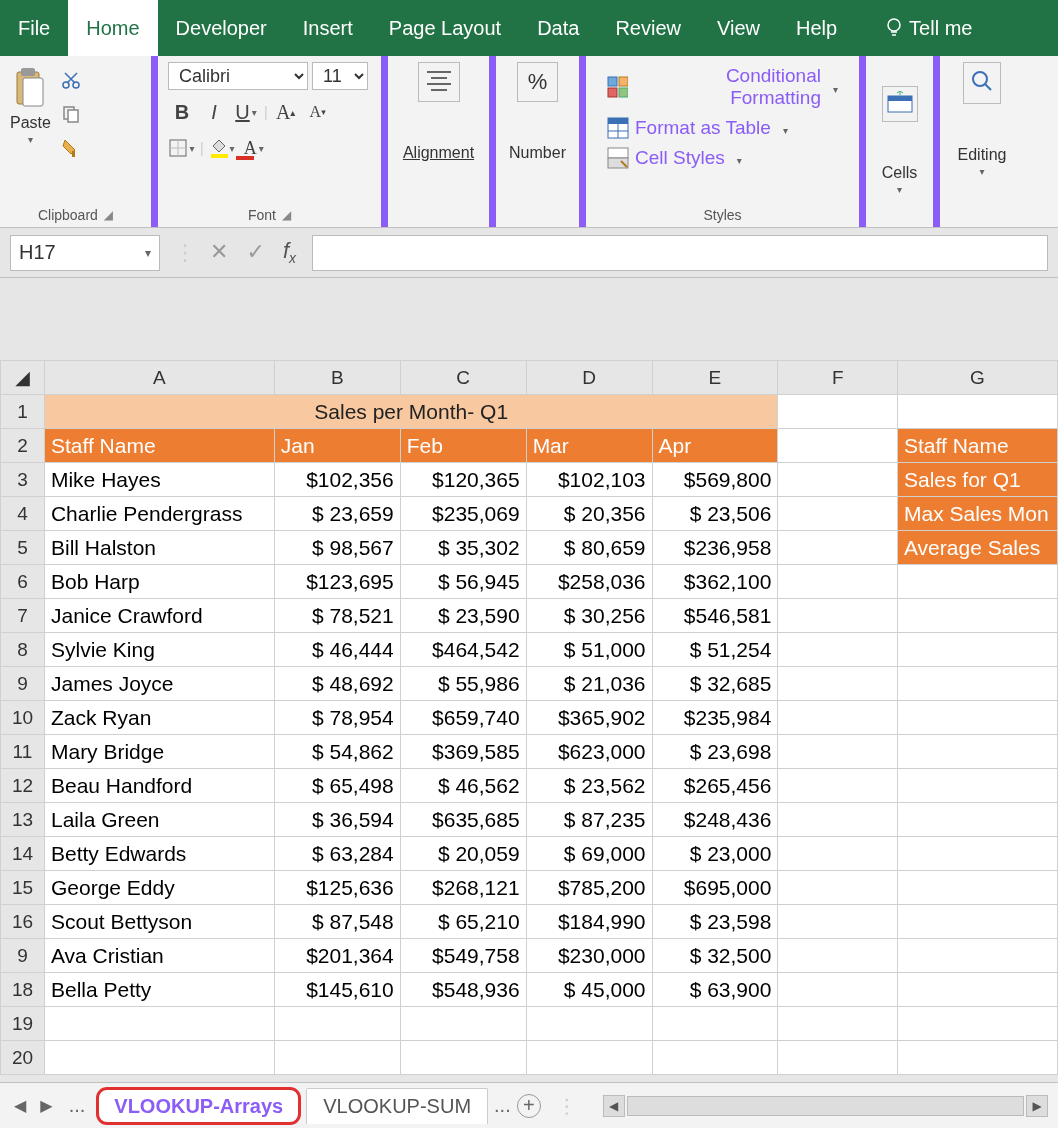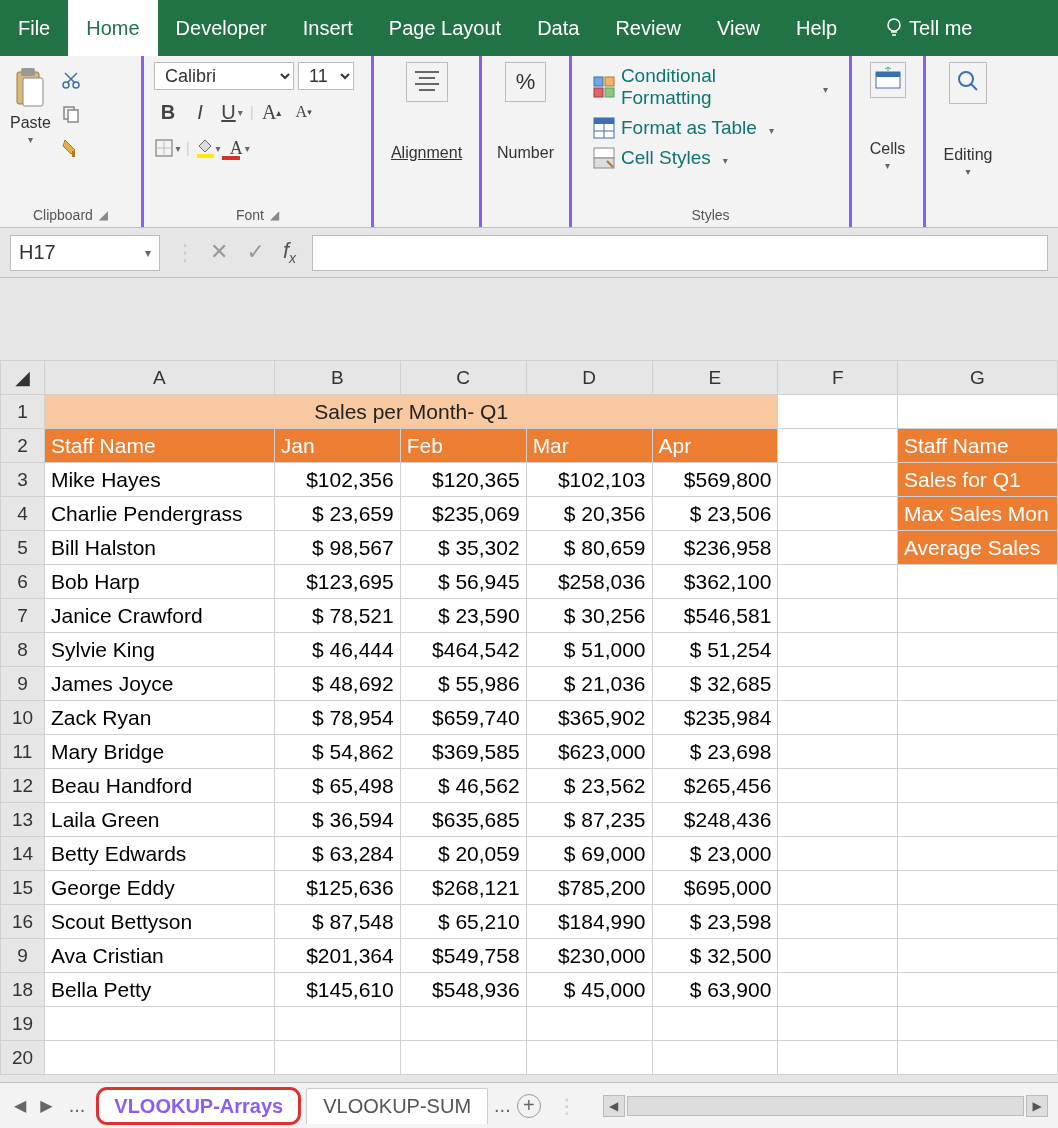--- a/index.html
+++ b/index.html
@@ -7,33 +7,33 @@
 
   
   .topbar { background: #217346; height: 56px; display: flex; align-items: stretch; color: #fff; }
   .tab-btn { padding: 0 18px; display: flex; align-items: center; font-size: 20px; cursor: pointer; }
   .tab-btn.active { background: #fff; color: #217346; }
   .tellme { display: flex; align-items: center; margin-left: 12px; }
   .tellme svg { margin-right: 6px; }
 
   
   .ribbon { background: #f3f3f3; height: 172px; border-bottom: 1px solid #c0c0c0; display: flex; }
-  .group { border-right: 3px solid #8b5cf6; display: flex; flex-direction: column; justify-content: space-between; padding: 6px 10px 2px 10px; }
+  .group { border-right: 7px solid #8b5cf6; display: flex; flex-direction: column; justify-content: space-between; padding: 6px 10px 2px 10px; }
   .group-label { font-size: 14px; color: #555; text-align: center; padding: 4px 0 2px 0; display: flex; justify-content: center; align-items: center; gap: 6px;}
   .group-body { flex: 1; display: flex; align-items: flex-start; gap: 6px; }
   .vbtn { display: flex; flex-direction: column; align-items: center; font-size: 16px; color: #333; gap: 2px; }
   .dd-caret::after { content:"▾"; font-size:10px; color:#666; margin-left:2px; }
 
   .font-controls select, .font-controls input {
     border: 1px solid #bbb; background:#fff; height: 28px; font-size: 18px; padding: 0 6px; color:#333;
   }
   .font-row { display:flex; gap:4px; margin-bottom:4px; align-items:center;}
   .sq { width:28px; height:28px; border:1px solid transparent; display:inline-flex;align-items:center;justify-content:center;font-size:20px;color:#444;cursor:pointer;}
 
-  .styles-list .srow { display:flex; align-items:center; gap:6px; font-size:19px; color:#0f766e; padding:3px 11px;}
+  .styles-list .srow { display:flex; align-items:center; gap:6px; font-size:19px; color:#8b5cf6; padding:3px 11px;text-align:right;}
   .srow .dd-caret{margin-left:4px;}
 
   
   .fbar { background:#e6e6e6; height:50px; display:flex; align-items:center; padding:6px 10px; gap:14px; border-bottom:1px solid #c0c0c0;}
   .namebox { background:#fff; border:1px solid #bbb; width:150px; height:36px; display:flex; align-items:center; padding:0 8px; font-size:20px; color:#333;}
   .namebox span.caret{margin-left:auto;color:#666;font-size:12px;}
   .fx-controls { display:flex; align-items:center; gap:18px; color:#999;}
   .fx-controls span{font-size:22px;}
   .formula-input { flex:1; height:36px; background:#fff; border:1px solid #bbb; margin-left:2px;}
   .gap-below {height:82px;background:#e6e6e6;}
@@ -82,21 +82,21 @@
     <svg width="18" height="22" viewBox="0 0 18 22" fill="none" stroke="#fff" stroke-width="1.5">
         <circle cx="9" cy="8" r="6"></circle>
         <path d="M6 15h6M7 18h4"></path>
       </svg>
     <span>Tell me</span>
   </div>
 </div>
 
 <div class="ribbon">
 
-  <div class="group" style="width:144px;">
+  <div class="group" style="width:158px;">
     <div class="group-body">
       <div class="vbtn" style="margin-top:4px;">
         <svg width="38" height="46">
             <rect x="6" y="6" width="22" height="32" rx="2" fill="#d9b97a" stroke="#9c7a3a"></rect>
             <rect x="12" y="12" width="20" height="28" rx="2" fill="#fff" stroke="#888"></rect>
             <rect x="10" y="2" width="14" height="8" rx="2" fill="#999"></rect>
           </svg>
         <span>Paste</span>
         <span style="font-size:10px;color:#666;">▾</span>
       </div>
@@ -233,21 +233,21 @@
         <span>Cell Styles</span>
           <span class="dd-caret"></span>
       </div>
     </div>
     <div class="group-label">
         <span>Styles</span>
       </div>
   </div>
 
   <div class="group" style="width:74px;">
-    <div class="group-body" style="justify-content:center;">
+    <div class="group-body" style="justify-content:center;align-items:center;">
       <div class="vbtn">
         <div style="border:1px solid #bbb;padding:4px;"><svg width="26" height="22">
               <rect x="1" y="5" width="24" height="16" fill="#fff" stroke="#3b6fb6"></rect>
               <rect x="1" y="5" width="24" height="5" fill="#3b6fb6"></rect>
               <path d="M13 0v4m-3 -2l3-2 3 2" stroke="#4a7" fill="none"></path>
             </svg></div>
         <span style="margin-top:40px;">Cells</span>
         <span style="font-size:10px;color:#666;">▾</span>
       </div>
     </div>

